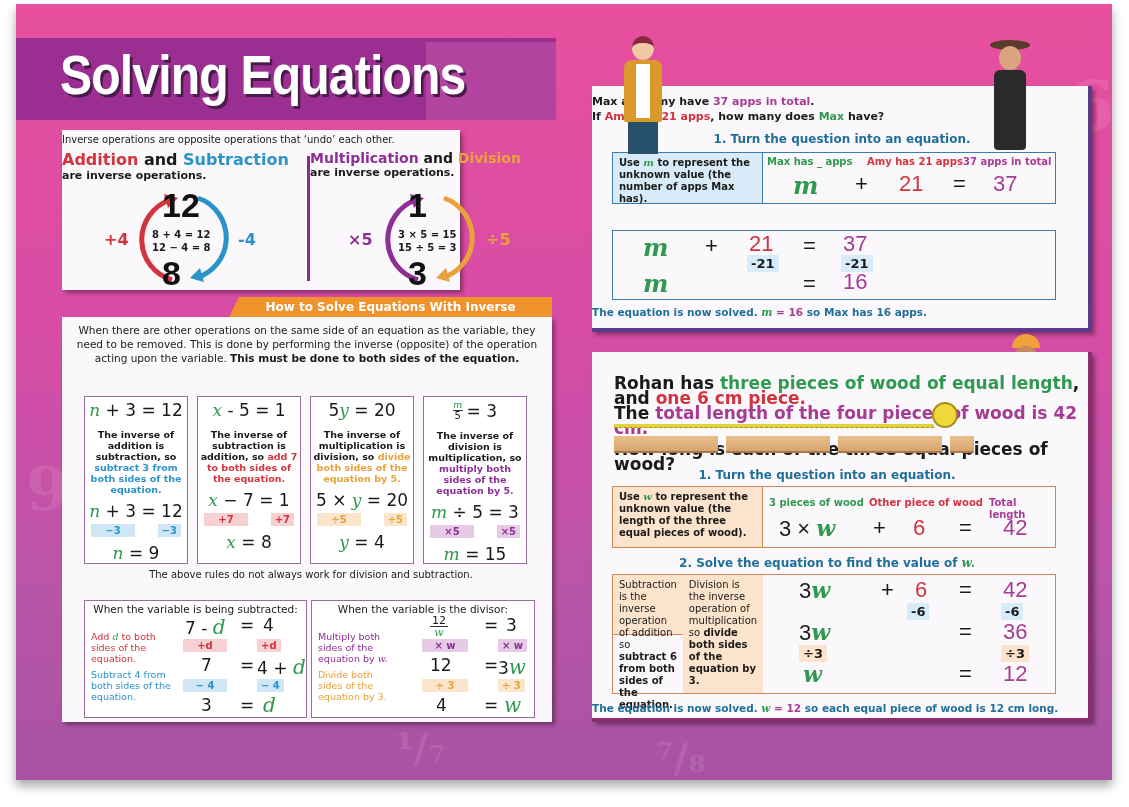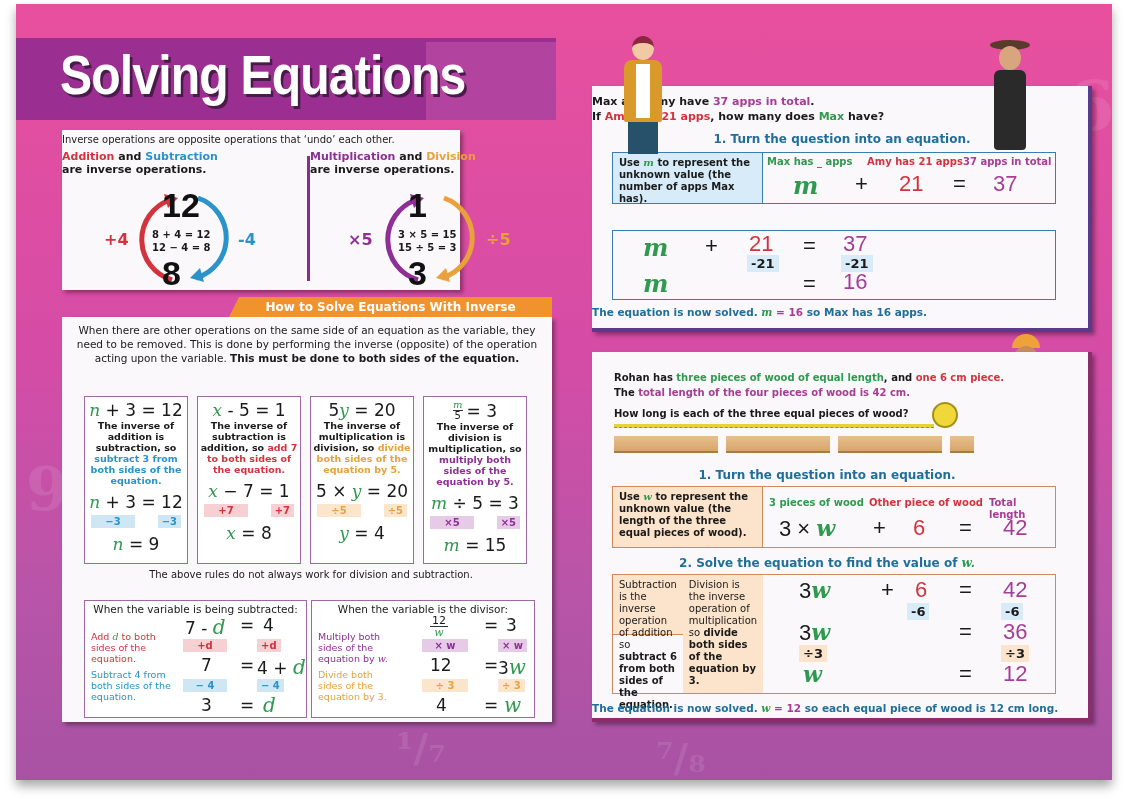--- a/index.html
+++ b/index.html
@@ -26,21 +26,21 @@
   .big{font-size:34px;font-weight:bold;color:#111;font-family:"Liberation Sans",sans-serif}
   .mini{font-size:10px;font-weight:bold;line-height:13px}
   
   #howhdr{position:absolute;left:213px;top:293px;width:323px;height:20px;background:#f0932b;
     color:#fff;font-weight:bold;font-size:12px;line-height:20px;text-align:center;
     clip-path:polygon(10px 0,100% 0,100% 100%,0 100%)}
   #how{left:46px;top:313px;width:490px;height:405px}
   .para{font-size:10.5px;line-height:14px;text-align:center}
   .card{position:absolute;top:392px;width:104px;height:168px;border:1.5px solid #9b6aa0;background:#fff;text-align:center}
   .card .eq{font-size:17px;margin-top:3px}
-  .card .desc{font-size:9.5px;font-weight:bold;line-height:11px;margin-top:0}
+  .card .desc{font-size:9.5px;font-weight:bold;line-height:11px;margin-top:9px}
   .card .eq2{font-size:17px;margin-top:6px}
   .chip{display:inline-block;font-size:10px;font-weight:bold;padding:1px 4px}
   .sub2{position:absolute;top:596px;height:118px;border:1.5px solid #9b6aa0;background:#fff}
   .sub2 .hd{font-size:10.5px;text-align:center;margin-top:2px}
   .steps{position:absolute;font-size:9.5px;line-height:11px}
   .row{position:absolute;font-size:17px}
   
   #apps{left:576px;top:82px;width:500px;height:246px;border-right:4px solid #5a3a8a;border-bottom:4px solid #5a3a8a}
   #wood{left:576px;top:348px;width:500px;height:370px;border-right:4px solid #8a2c6e;border-bottom:4px solid #8a2c6e}
   .box{position:absolute;border:1.5px solid #3a7db4}
@@ -65,42 +65,42 @@
 
   <div class="titlebar"></div>
   <div class="titlebar2"></div>
   <div class="title">Solving Equations</div>
 
   <div id="inv" class="panel">
     <div class="c" style="font-size:10px;margin-top:4px">Inverse operations are opposite operations that ‘undo’ each other.</div>
     <div class="divider"></div>
 
     <div style="position:absolute;left:0;top:20px;width:245px">
-      <div class="c b" style="font-size:11px">
+      <div class="c b" style="font-size:16px">
         <span class="red">Addition</span>
         <span>and</span>
         <span class="blue">Subtraction</span>
       </div>
       <div class="c b" style="font-size:11px">are inverse operations.</div>
       <svg style="position:absolute;left:72px;top:38px" width="100" height="100">
         <path d="M38 92 A42 42 0 0 1 36 12" fill="none" stroke="#d2343e" stroke-width="5"></path>
         <polygon points="30,6 44,10 34,20" fill="#d2343e"></polygon>
         <path d="M64 10 A42 42 0 0 1 62 90" fill="none" stroke="#2a93c9" stroke-width="5"></path>
         <polygon points="70,94 56,90 66,80" fill="#2a93c9"></polygon>
       </svg>
       <div class="big c" style="position:absolute;left:100px;top:36px;width:44px">12</div>
       <div class="big c" style="position:absolute;left:100px;top:104px;width:44px">8</div>
       <div class="b red" style="position:absolute;left:42px;top:80px;font-size:16px">+4</div>
       <div class="b blue" style="position:absolute;left:176px;top:80px;font-size:16px">-4</div>
       <div class="mini c" style="position:absolute;left:90px;top:78px;width:64px">8 + 4 = 12</div>
       <div class="mini c" style="position:absolute;left:90px;top:91px;width:64px">12 − 4 = 8</div>
     </div>
 
     <div style="position:absolute;left:248px;top:20px;width:242px">
-      <div class="c b" style="font-size:11px">
+      <div class="c b" style="font-size:14px">
         <span class="purple">Multiplication</span>
         <span>and</span>
         <span class="orange">Division</span>
       </div>
       <div class="c b" style="font-size:11px">are inverse operations.</div>
       <svg style="position:absolute;left:70px;top:38px" width="100" height="100">
         <path d="M38 92 A42 42 0 0 1 36 12" fill="none" stroke="#8e2f96" stroke-width="5"></path>
         <polygon points="30,6 44,10 34,20" fill="#8e2f96"></polygon>
         <path d="M64 10 A42 42 0 0 1 62 90" fill="none" stroke="#e9a13b" stroke-width="5"></path>
         <polygon points="70,94 56,90 66,80" fill="#e9a13b"></polygon>
@@ -267,21 +267,21 @@
   </div>
   <div class="char" style="left:988px;top:330px;width:44px;height:140px">
     <div style="position:absolute;left:8px;top:0;width:28px;height:14px;border-radius:14px 14px 0 0;background:#f0a23a"></div>
     <div style="position:absolute;left:10px;top:12px;width:24px;height:24px;border-radius:50%;background:#c98a5e;border-bottom:8px solid #3a2a20"></div>
     <div style="position:absolute;left:4px;top:36px;width:36px;height:46px;background:#ef7f2a;border-radius:6px 6px 0 0"></div>
     <div style="position:absolute;left:6px;top:82px;width:32px;height:50px;background:#24506e"></div>
     <div style="position:absolute;left:0;top:130px;width:44px;height:8px;border-radius:50%;background:#8a4a2a"></div>
   </div>
 
   <div id="wood" class="panel">
-    <div class="b" style="position:absolute;left:22px;top:18px;font-size:10px;line-height:15px">
+    <div class="b" style="position:absolute;left:22px;top:24px;font-size:17px;line-height:15px">
       <div><span>Rohan has</span> <span class="green">three pieces of wood of equal length</span><span>, and</span> <span class="red">one 6 cm piece.</span></div>
       <div><span>The</span> <span class="mag">total length of the four pieces of wood is 42 cm.</span></div>
       <div style="margin-top:6px">How long is each of the three equal pieces of wood?</div>
     </div>
     <div style="position:absolute;left:22px;top:72px;width:320px;height:4px;background:#e6d23a;border-bottom:1px dashed #a49018"></div>
     <div style="position:absolute;left:340px;top:50px;width:26px;height:26px;border-radius:50%;background:#f0d83a;border:2px solid #a49018"></div>
     <div class="h2" style="left:0;width:470px;top:116px">1. Turn the question into an equation.</div>
     <div class="boxo" style="left:20px;top:134px;width:444px;height:62px;display:flex">
       <div class="lbl b" style="position:static;width:150px;background:#fbe3cc;padding:4px 6px;border-right:1.5px solid #d08a5a">
         <span>Use</span> <span class="m">w</span> <span>to represent the unknown value (the length of the three equal pieces of wood).</span>

